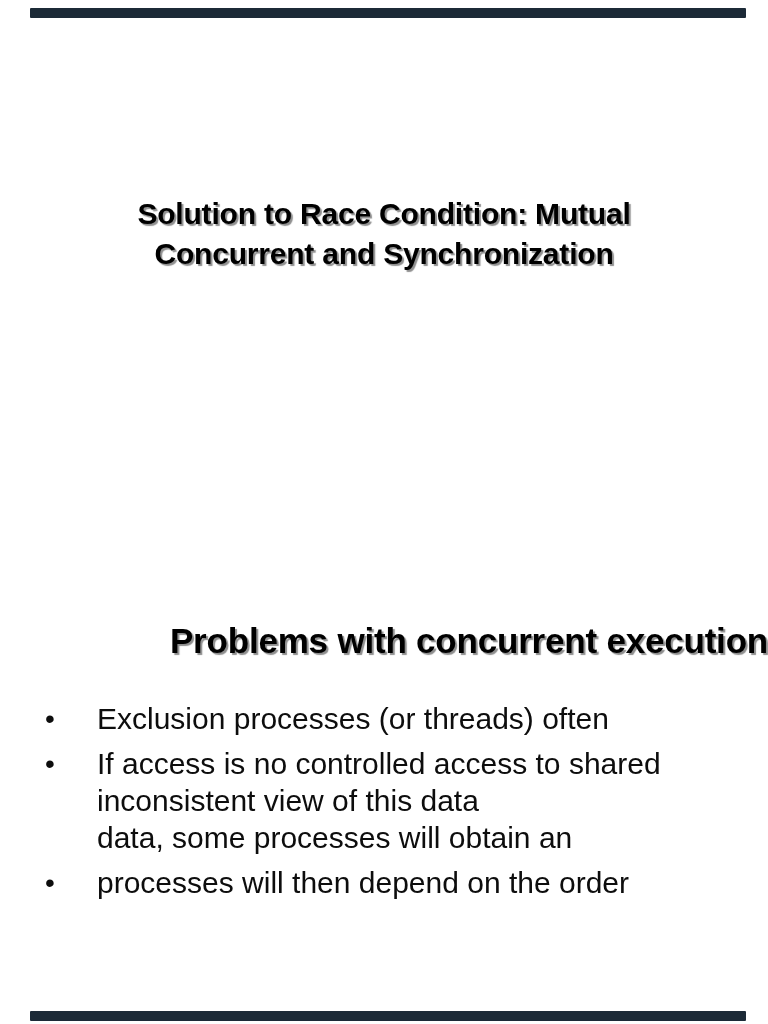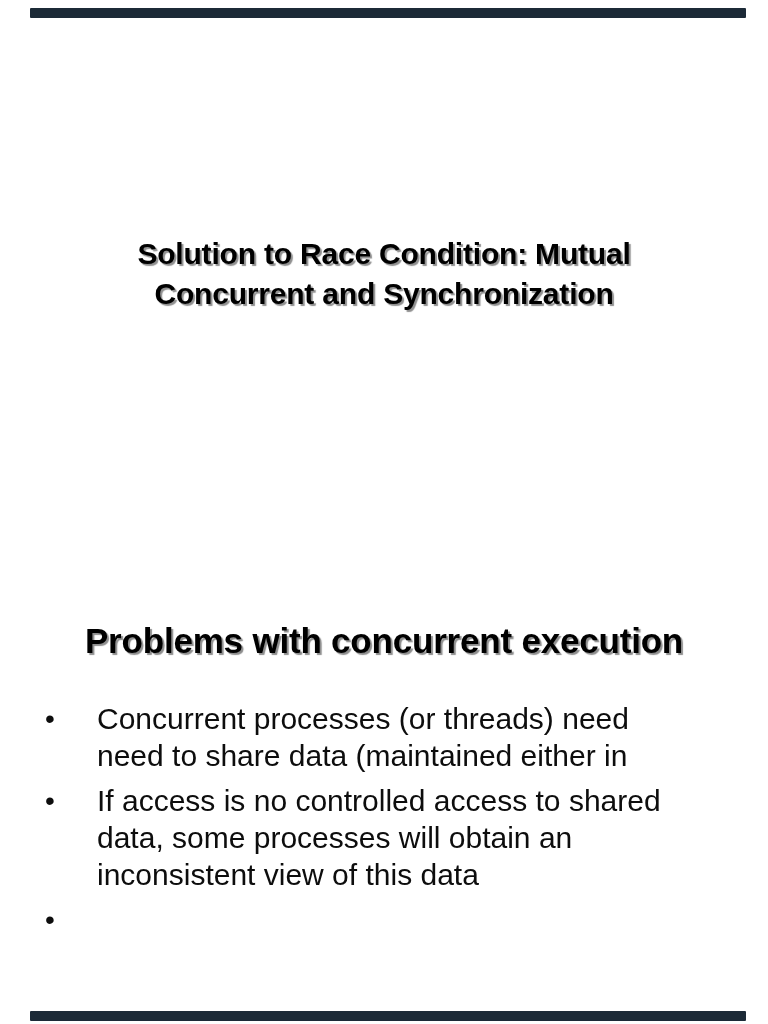--- a/index.html
+++ b/index.html
@@ -33,30 +33,29 @@
     top: 194px;
     left: 0;
     width: 768px;
     text-align: center;
     font-size: 30px;
     font-weight: bold;
     line-height: 40px;
     color: #000000;
     text-shadow: 2px 2px 1px #909090;
     letter-spacing: -0.2px;
-    margin-top: 40px;
   }
   .slide1-title .line { white-space: nowrap; }
 
   .slide2-heading {
     position: absolute;
     top: 619px;
     left: 0;
     width: 768px;
-    text-align: center;
+    text-align: right;
     font-size: 35px;
     font-weight: bold;
     line-height: 44px;
     color: #000000;
     text-shadow: 2px 2px 1px #8e8e8e;
     letter-spacing: -0.2px;
   }
 
   .bullet-list {
     position: absolute;
@@ -99,37 +98,37 @@
     <div class="line">Concurrent and Synchronization</div>
   </div>
 
   <div class="slide2-heading">Problems with concurrent execution</div>
 
   <ul class="bullet-list">
 
     <li class="bullet-item">
       <span class="bullet-dot">•</span>
       <span class="bullet-text">
-        <span class="line" style="display:block">Concurrent processes (or threads) need</span>
-        <span class="line" style="display:block">need to share data (maintained either in</span>
+        <span class="line" style="display:block">Exclusion processes (or threads) often</span>
       </span>
     </li>
 
     <li class="bullet-item">
       <span class="bullet-dot">•</span>
       <span class="bullet-text">
         <span class="line" style="display:block">If access is no controlled access to shared</span>
+        <span class="line" style="display:block">inconsistent view of this data</span>
         <span class="line" style="display:block">data, some processes will obtain an</span>
-        <span class="line" style="display:block">inconsistent view of this data</span>
       </span>
     </li>
 
     <li class="bullet-item">
       <span class="bullet-dot">•</span>
       <span class="bullet-text">
+        <span class="line" style="display:block">processes will then depend on the order</span>
       </span>
     </li>
 
   </ul>
 
   <div class="separator bottom"></div>
 
 </div>
 
 </body></html>

